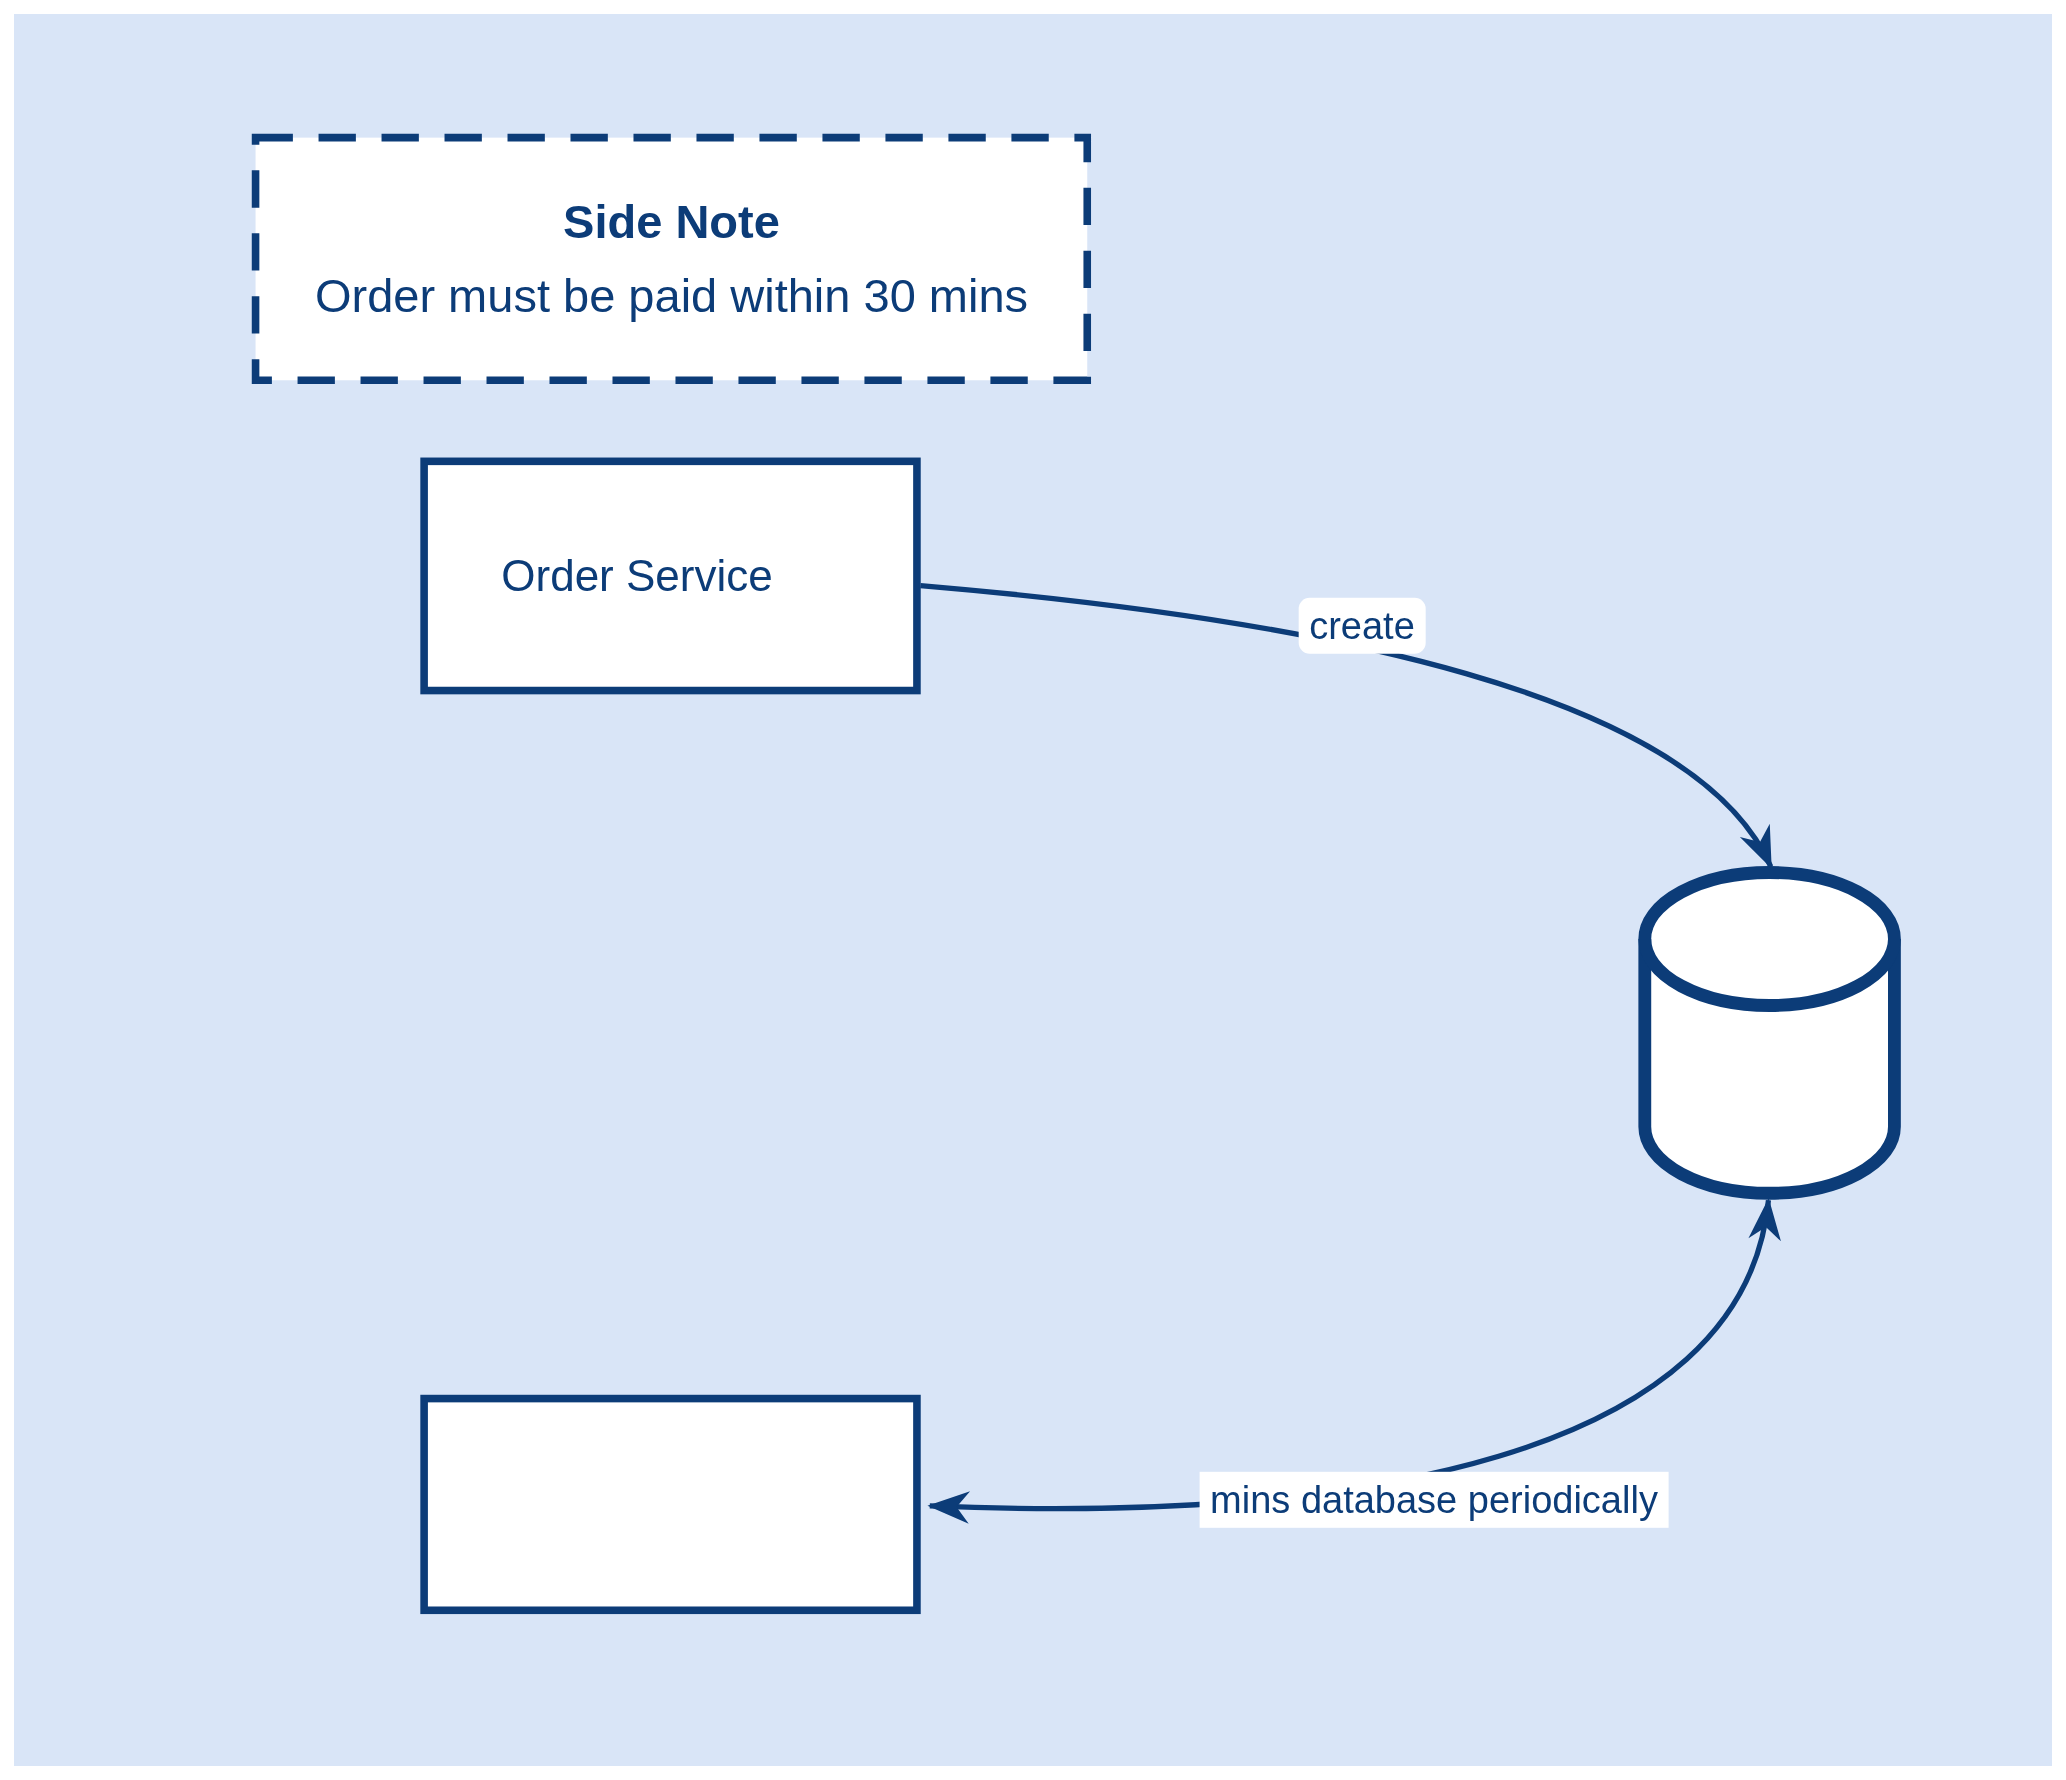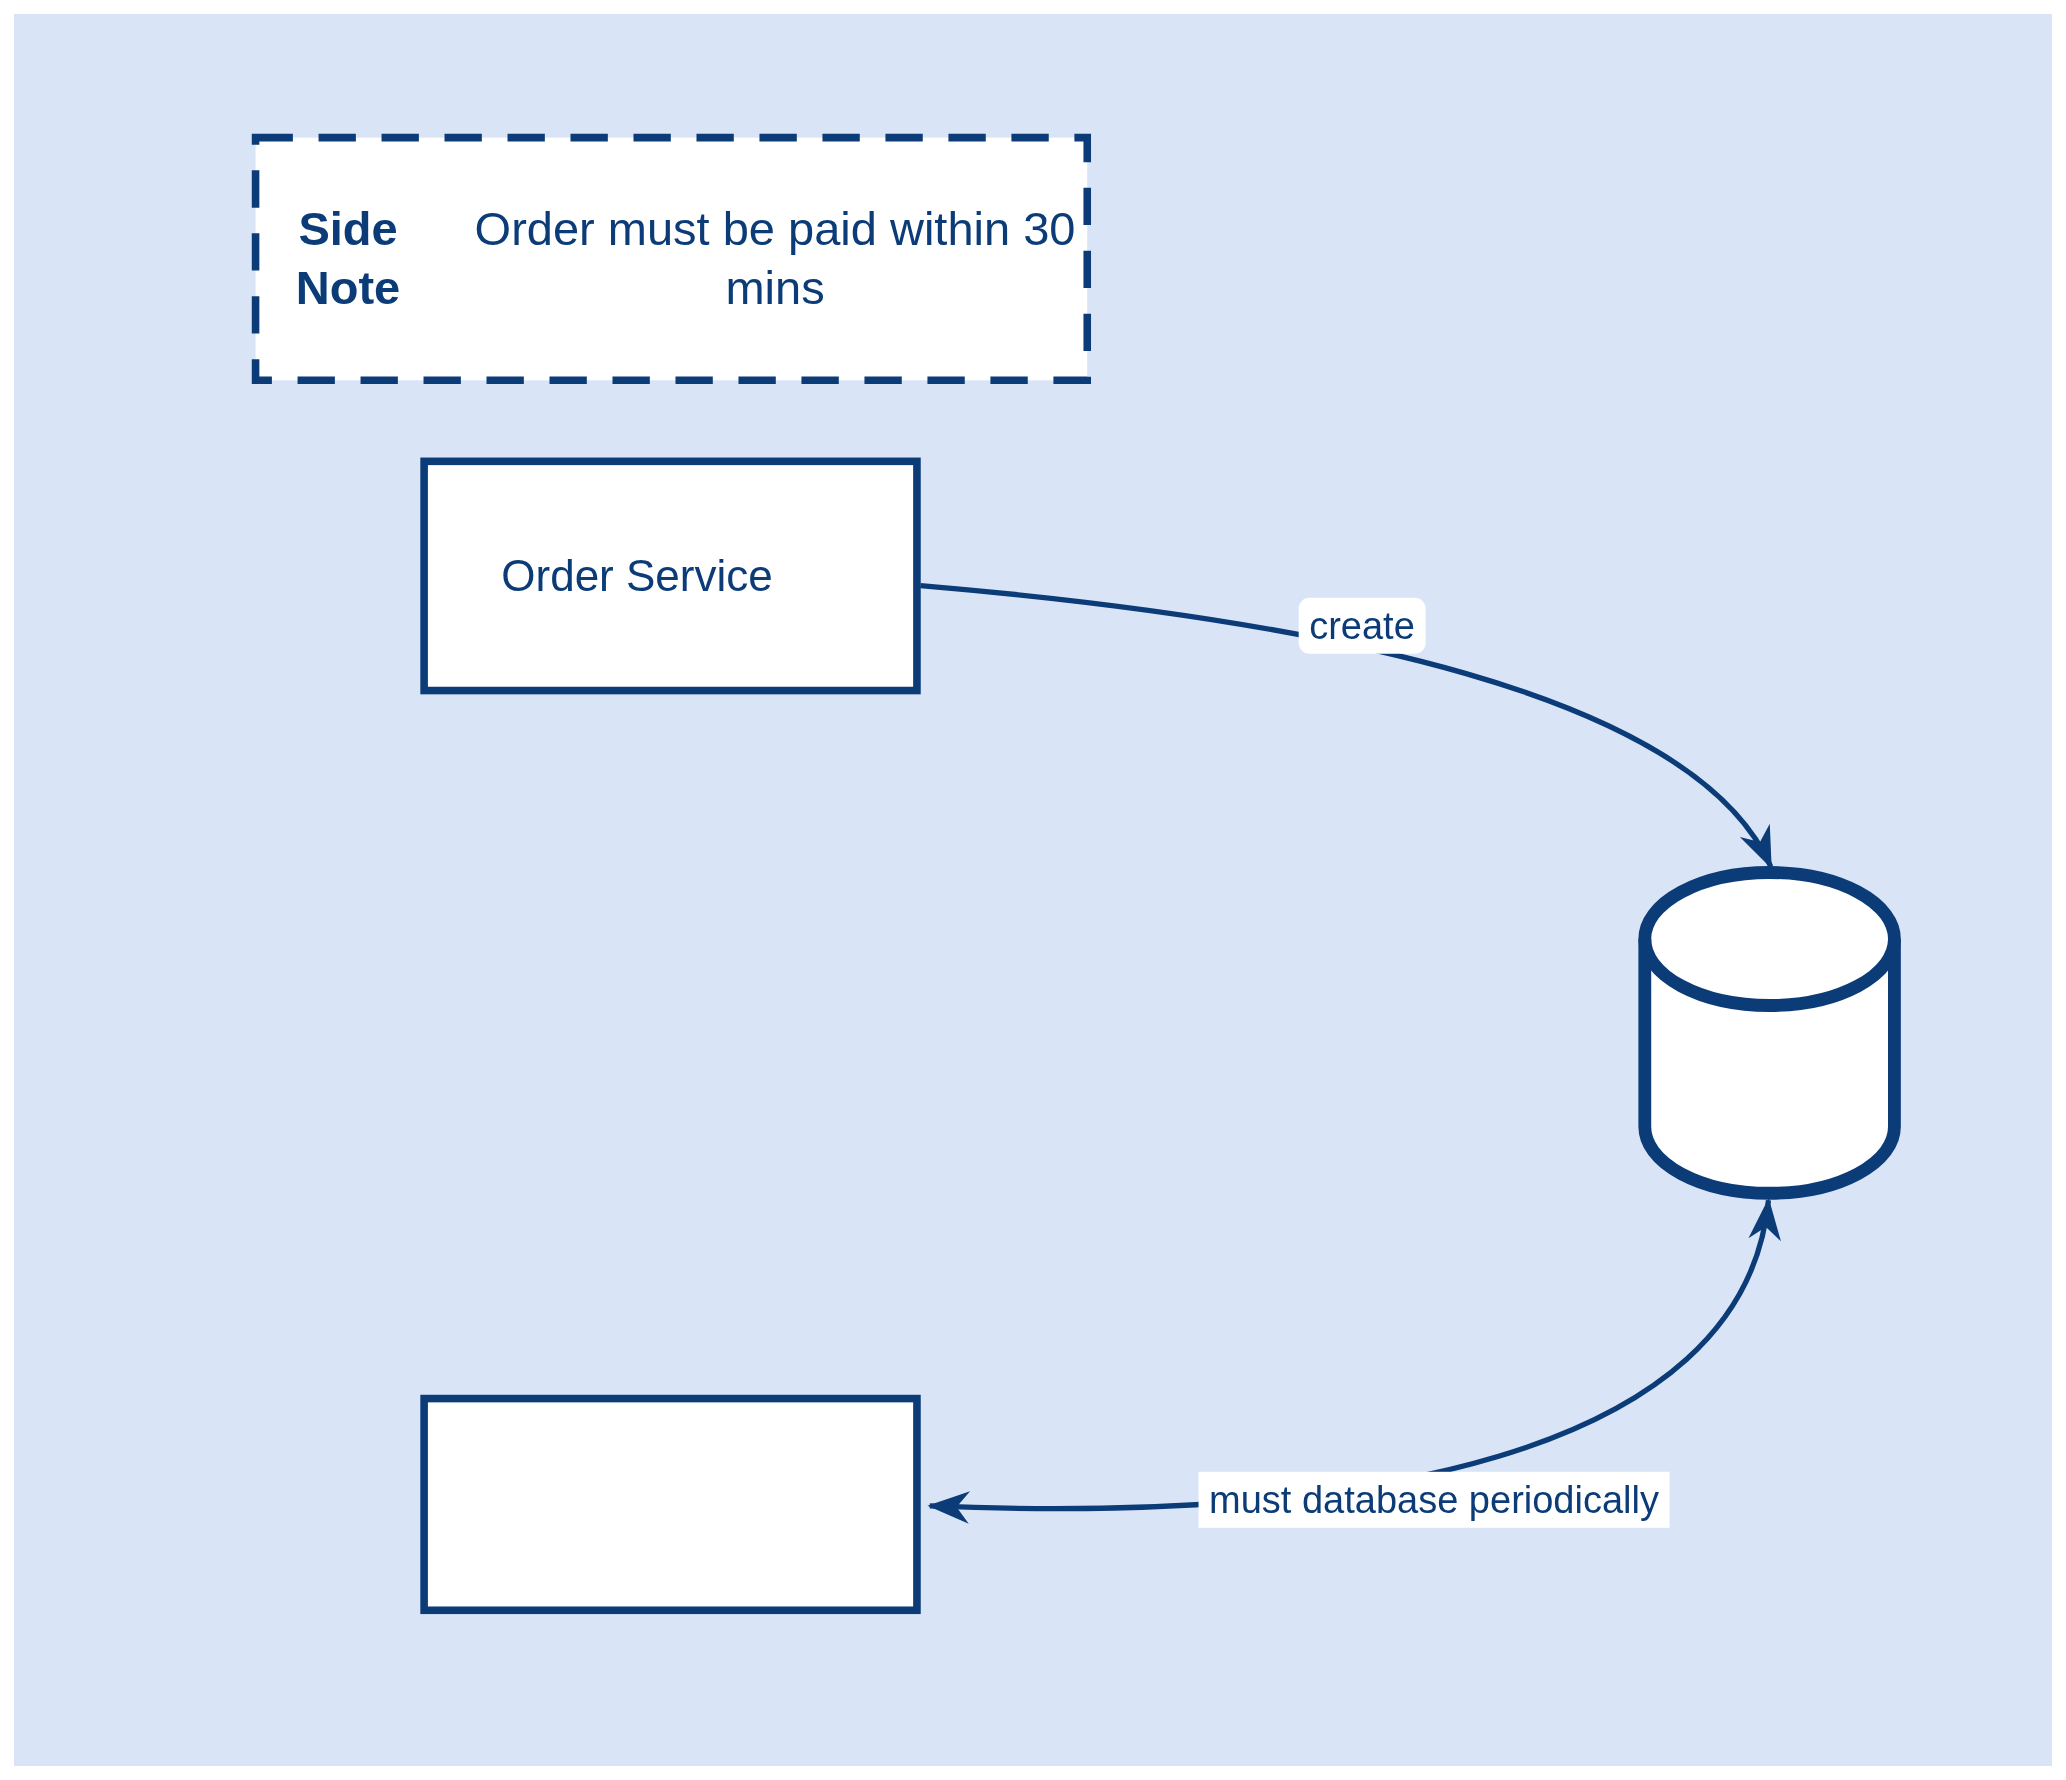--- a/index.html
+++ b/index.html
@@ -36,20 +36,21 @@
   .arrowhead-fill{ fill:var(--ink); stroke:none; }
   .overlay-label{
     position:absolute;
     display:flex;
     align-items:center;
     justify-content:center;
     text-align:center;
   }
   .node-label{ font-size:44px; line-height:1.2; }
   .side-note{
+    flex-direction:column;
     gap:15px;
     font-size:47px;
     line-height:1.25;
   }
   .side-note .title{ font-weight:bold; }
   .edge-label{
     position:absolute;
     transform:translate(-50%,-50%);
     background:var(--label_bg);
     font-size:38px;
@@ -89,15 +90,15 @@
     <div class="title">Side Note</div>
     <div>Order must be paid within 30 mins</div>
   </div>
 
   <div class="overlay-label node-label" style="left:420px; top:458px; width:434px; height:236px;">Order Service</div>
 
 
 
   <div class="edge-label" style="left:1362px; top:626px;border-radius:11px;">create</div>
 
-  <div class="edge-label" style="left:1434px; top:1500px;">must database periodically</div>
+  <div class="edge-label" style="left:1434px; top:1500px;">mins database periodically</div>
 </div>
 
 
 </body></html>

